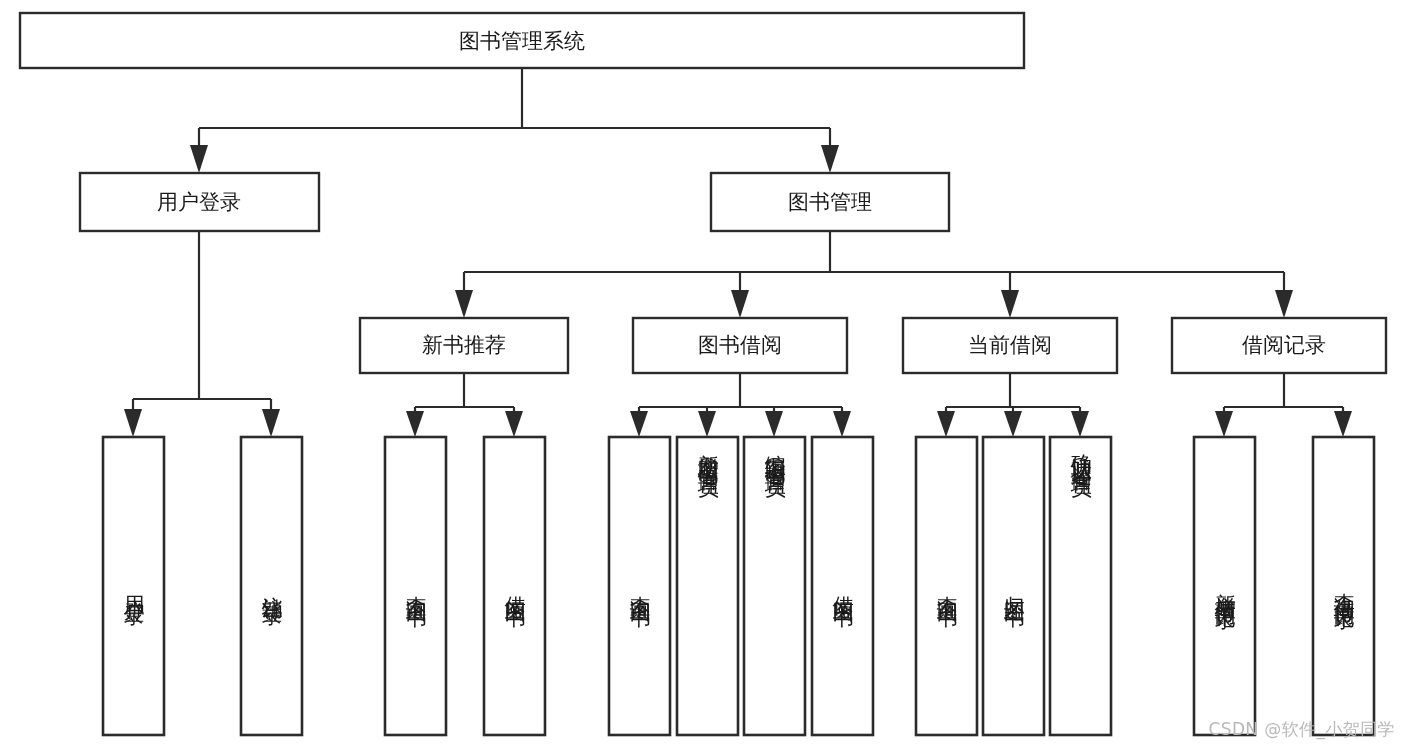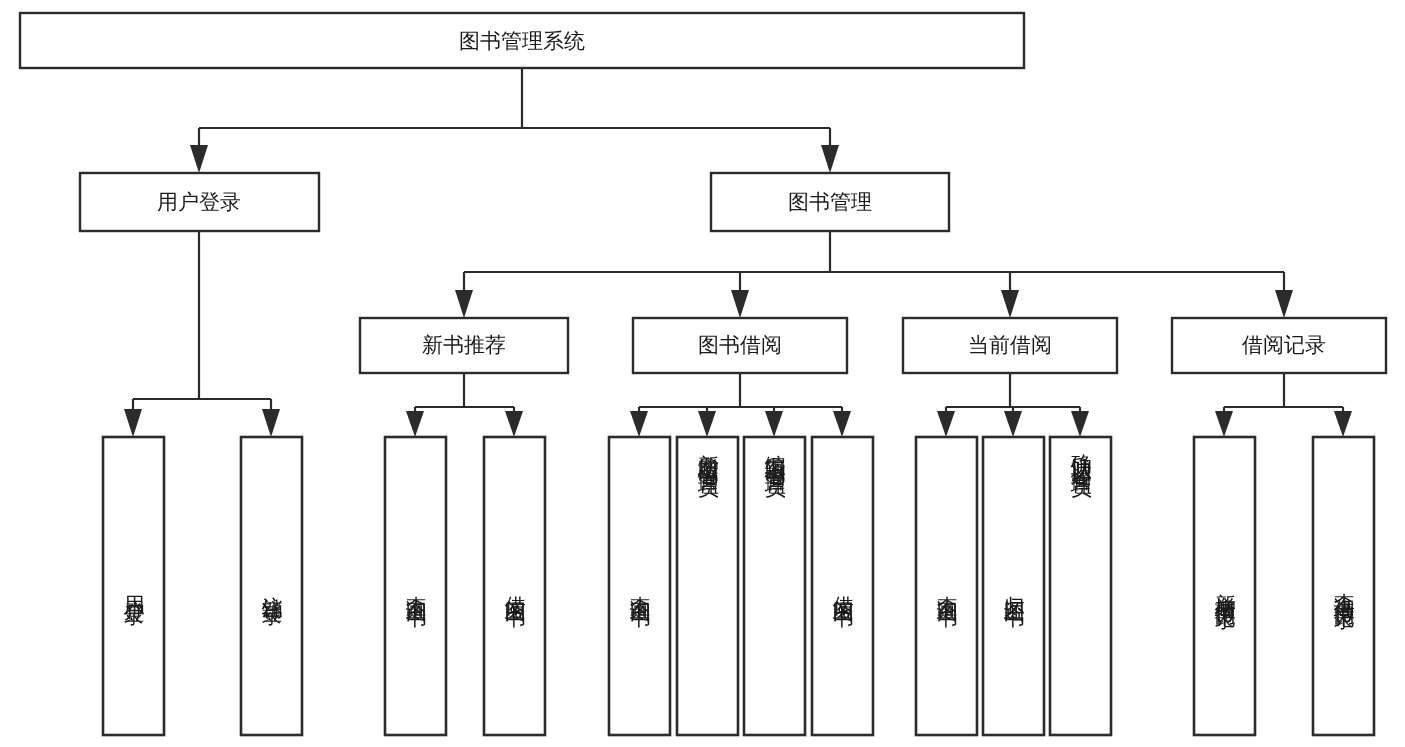--- a/index.html
+++ b/index.html
@@ -232,13 +232,14 @@
     <span class="vtext">确认归还（管理员）</span>
   </div>
 
   <div class="vtext-wrap" style="left:1194px; top:437px; width:61px; height:298px;">
     <span class="vtext">新增借阅记录</span>
   </div>
   <div class="vtext-wrap" style="left:1313px; top:437px; width:61px; height:298px;">
     <span class="vtext">查询借阅记录</span>
   </div>
 
+  <div id="watermark">CSDN @软件_小贺同学</div>
 </div>
 
 </body></html>

